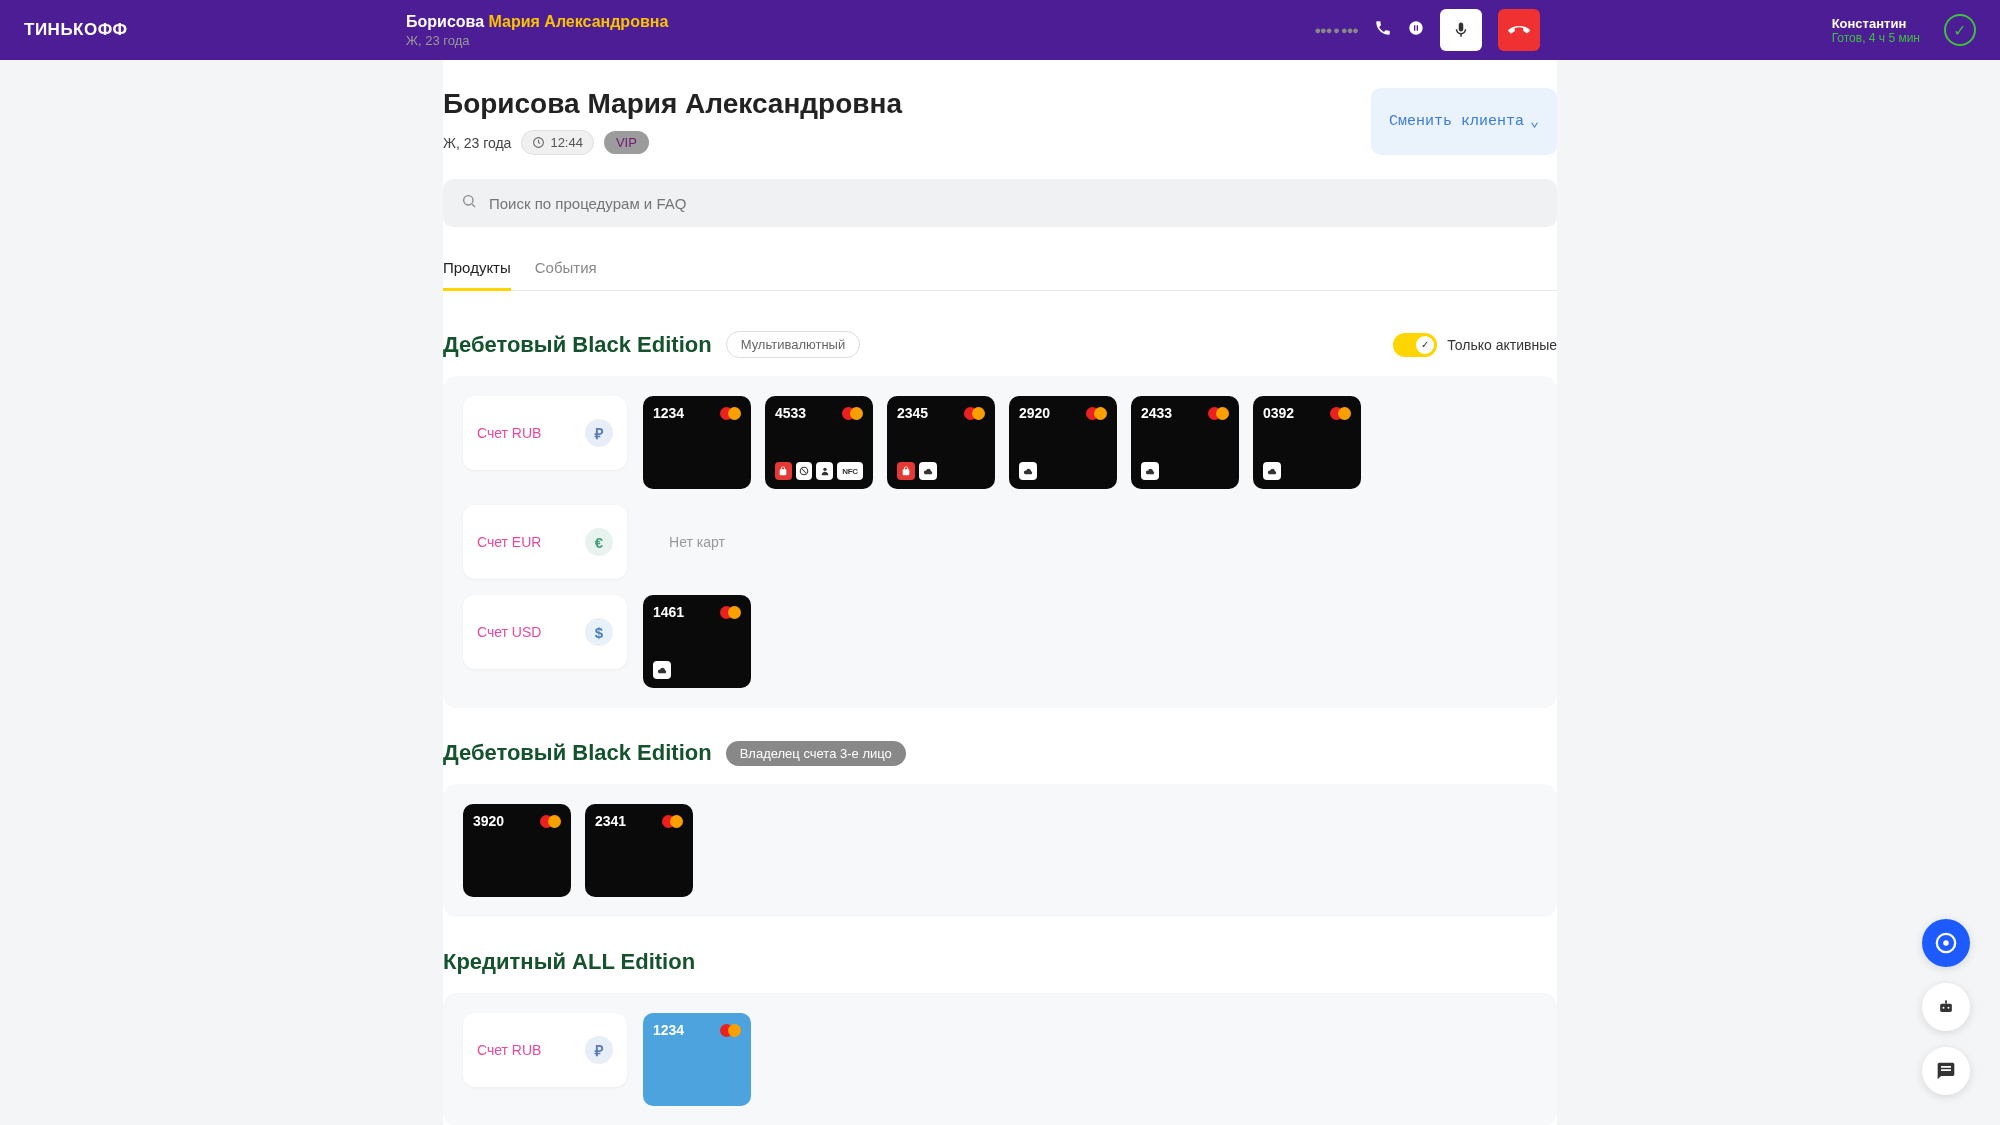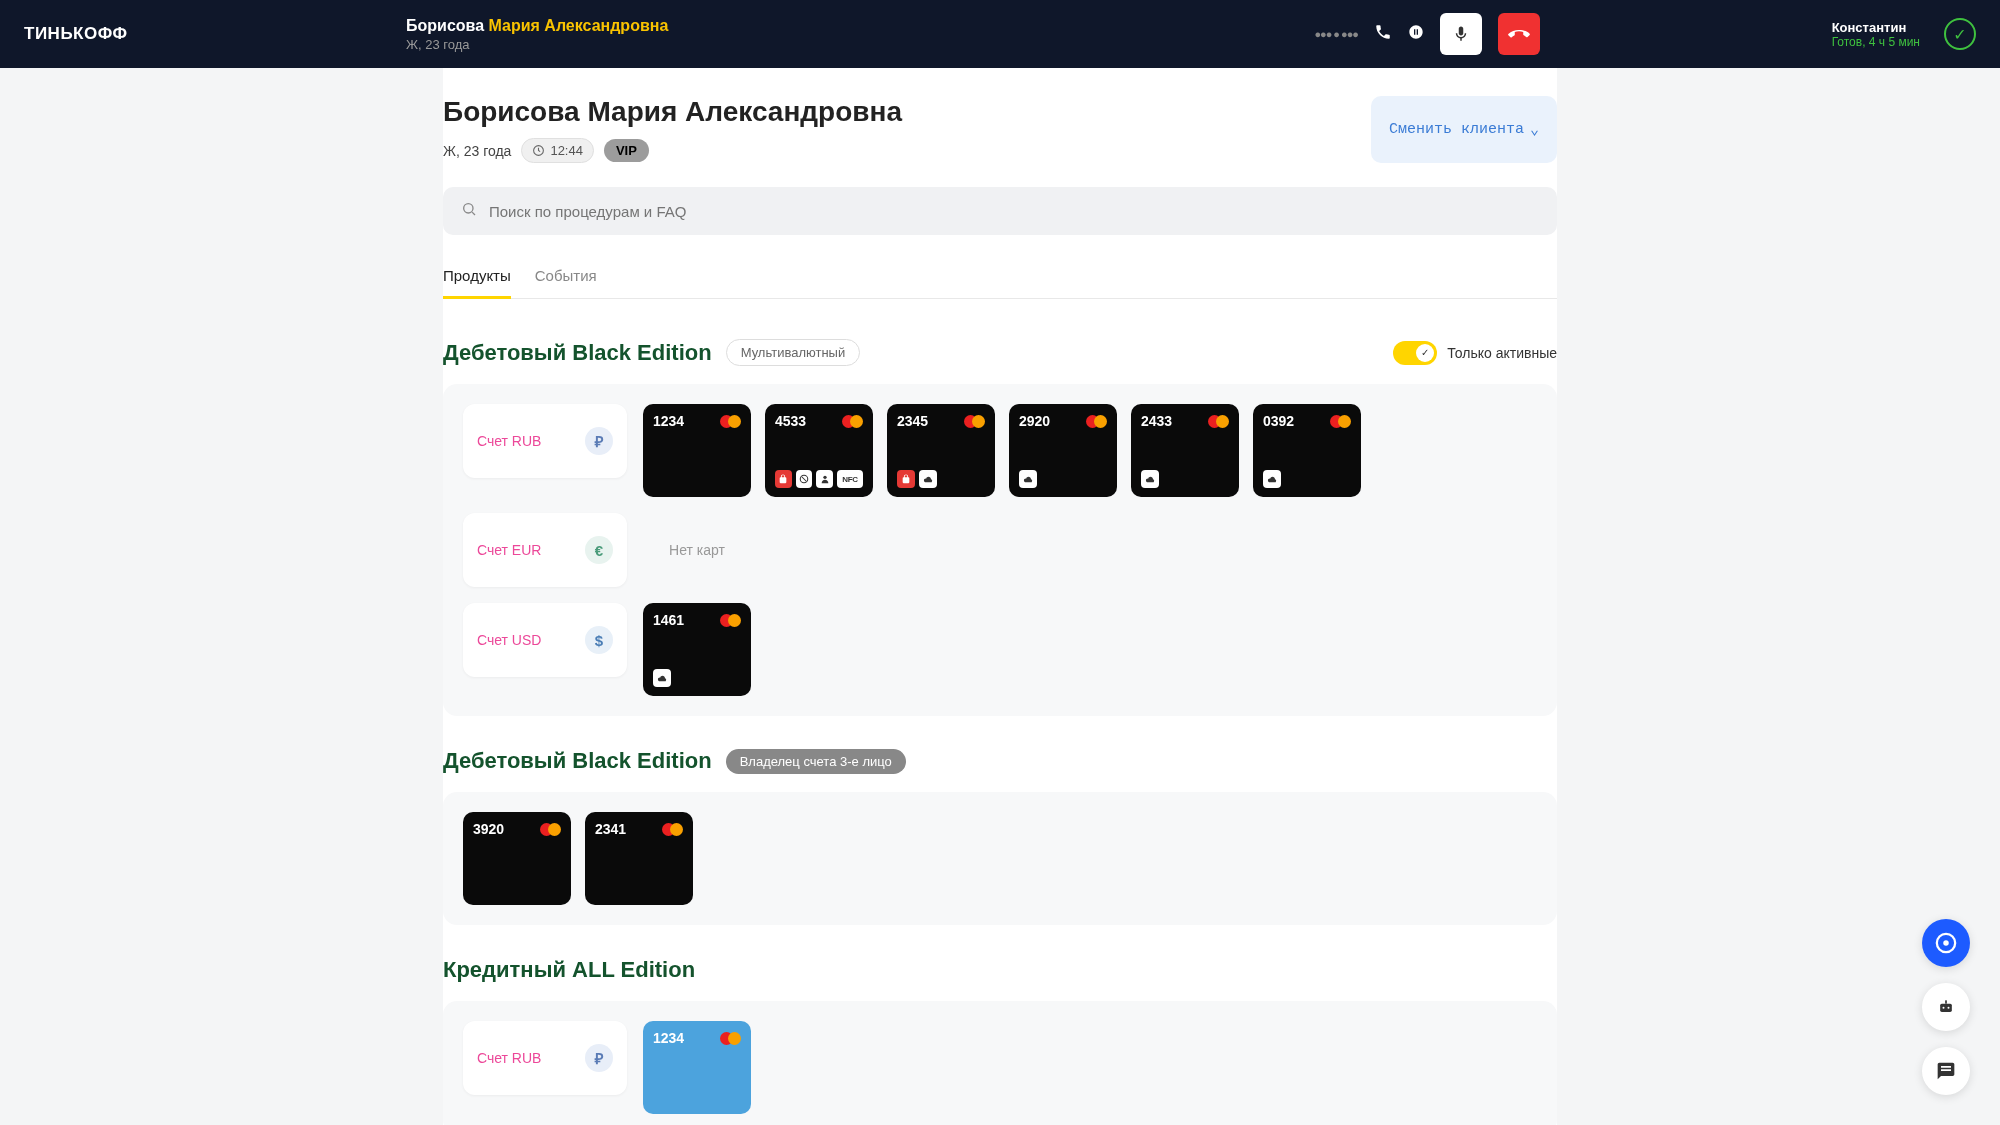--- a/index.html
+++ b/index.html
@@ -1,19 +1,19 @@
 <!DOCTYPE html>
 <html><head>
 <meta charset="utf-8">
 <style>
 * { box-sizing: border-box; margin: 0; padding: 0; }
 body { font-family: -apple-system, BlinkMacSystemFont, 'Segoe UI', Arial, sans-serif; background: #f4f5f6; color: #222; }
 
 
-.header { background: #0f172a; height: 68px; display: flex; align-items: center; padding: 0 24px; position: relative; }
+.header { background: #4c1d95; height: 60px; display: flex; align-items: center; padding: 0 24px; position: relative; }
 .logo { color: #fff; font-weight: 900; font-size: 17px; letter-spacing: 0.5px; }
 .client-block { position: absolute; left: 406px; display: flex; flex-direction: column; }
 .client-name { font-size: 16px; font-weight: 600; }
 .client-name .last { color: #fff; }
 .client-name .first-mid { color: #f9c300; }
 .client-meta { color: #999; font-size: 13px; margin-top: 2px; }
 .call-controls { position: absolute; right: 460px; display: flex; gap: 16px; align-items: center; }
 .call-dots { color: #888; font-size: 11px; letter-spacing: -1px; }
 .call-icon { color: #fff; font-size: 16px; }
 .btn-mic { width: 42px; height: 42px; background: #fff; border-radius: 6px; display: flex; align-items: center; justify-content: center; cursor: pointer; }
@@ -25,21 +25,21 @@
 
 
 .main { max-width: 1114px; margin: 0 auto; background: #fff; padding: 28px 0 40px; min-height: calc(100vh - 56px); }
 .profile-header { display: flex; justify-content: space-between; align-items: flex-start; padding: 0 0 24px; margin: 0 0; }
 .profile-header-left { padding-left: 0; }
 .profile-title { font-size: 28px; font-weight: 600; color: #222; margin-bottom: 10px; padding-left: 0; }
 .profile-meta-row { display: flex; align-items: center; gap: 10px; }
 .profile-meta-text { font-size: 14px; color: #444; }
 .pill { display: inline-flex; align-items: center; gap: 5px; padding: 4px 10px; border-radius: 14px; font-size: 13px; }
 .pill-time { background: #f0f0f0; color: #555; border: 1px solid #e0e0e0; }
-.pill-vip { background: #9c9c9c; color: #000000; padding: 4px 12px; font-weight: 700; }
+.pill-vip { background: #9c9c9c; color: #701a75; padding: 4px 12px; font-weight: 400; }
 .btn-switch { background: #eaf2fc; color: #3a7bd5; padding: 24px 18px; border-radius: 10px; font-size: 15px; cursor: pointer; display: flex; align-items: center; gap: 6px; font-family: Liberation Mono, monospace; }
 
 .search-box { margin: 0 0 24px; background: #f0f1f3; border-radius: 10px; padding: 14px 18px; display: flex; gap: 12px; }
 .search-box input { background: transparent; border: none; outline: none; font-size: 15px; color: #666; flex: 1; }
 .search-icon { color: #888; font-size: 16px; }
 
 .tabs { display: flex; gap: 24px; border-bottom: 1px solid #e8e8e8; margin-bottom: 40px; }
 .tab { padding: 8px 0 14px; font-size: 15px; color: #888; cursor: pointer; position: relative; }
 .tab.active { color: #222; font-weight: 500; }
 .tab.active::after { content: ''; position: absolute; left: 0; right: 0; bottom: -1px; height: 3px; background: #ffd500; }

